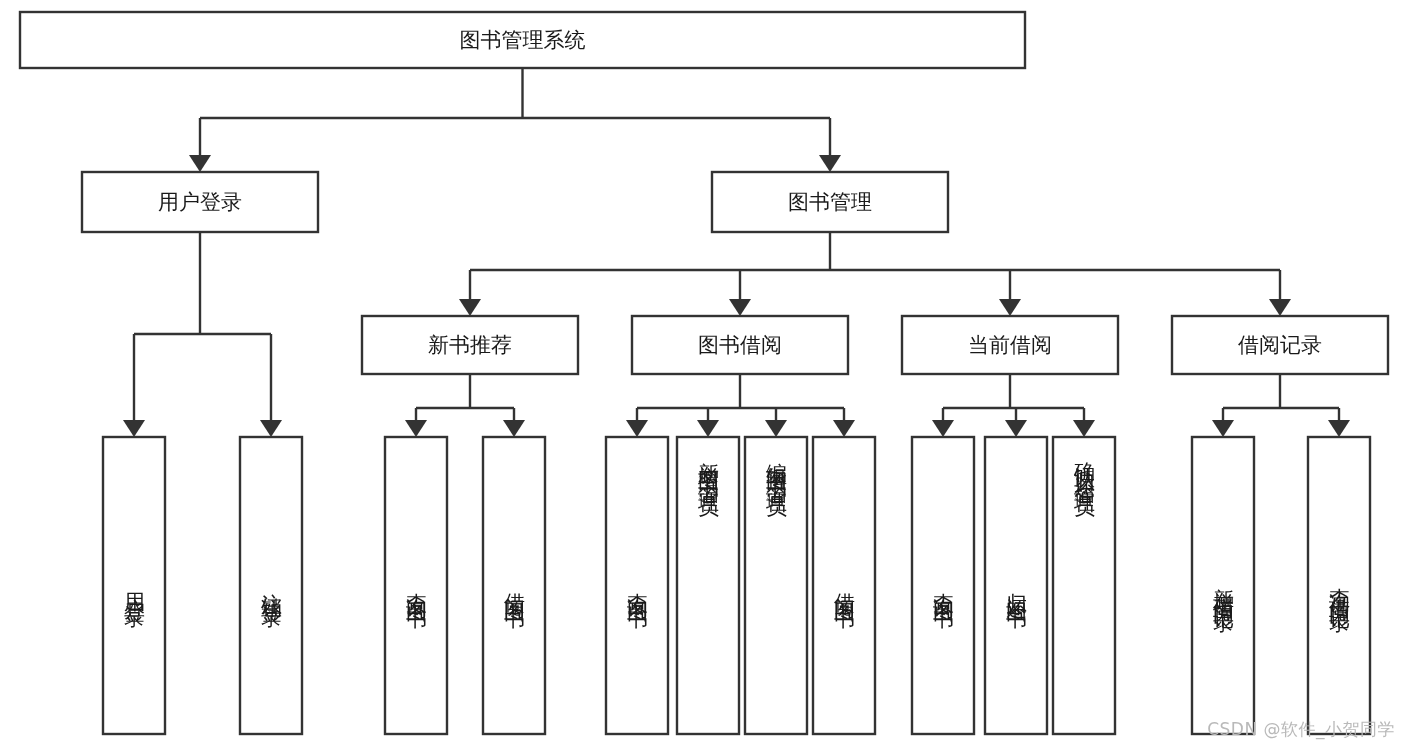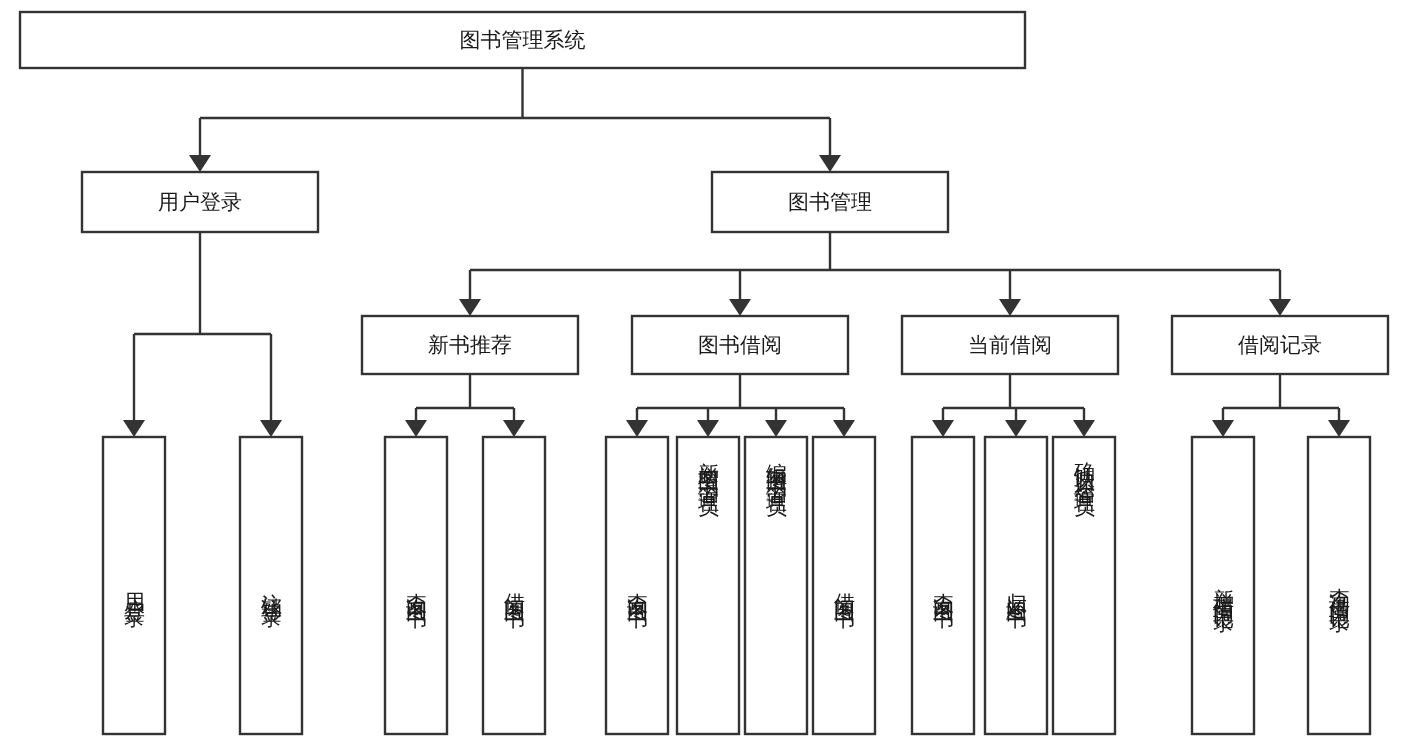--- a/index.html
+++ b/index.html
@@ -242,13 +242,14 @@
             </div></foreignObject>
         </g>
         <g>
           <rect x="1308" y="437" width="62" height="297" class="nodebox"></rect>
           <foreignObject x="1308" y="437" width="62" height="297"><div xmlns="http://www.w3.org/1999/xhtml" class="vlabel-wrap">
               <div class="vlabel center">查询借阅记录</div>
             </div></foreignObject>
         </g>
       </g>
   </svg>
+  <div class="watermark">CSDN @软件_小贺同学</div>
 </div>
 
 </body></html>

